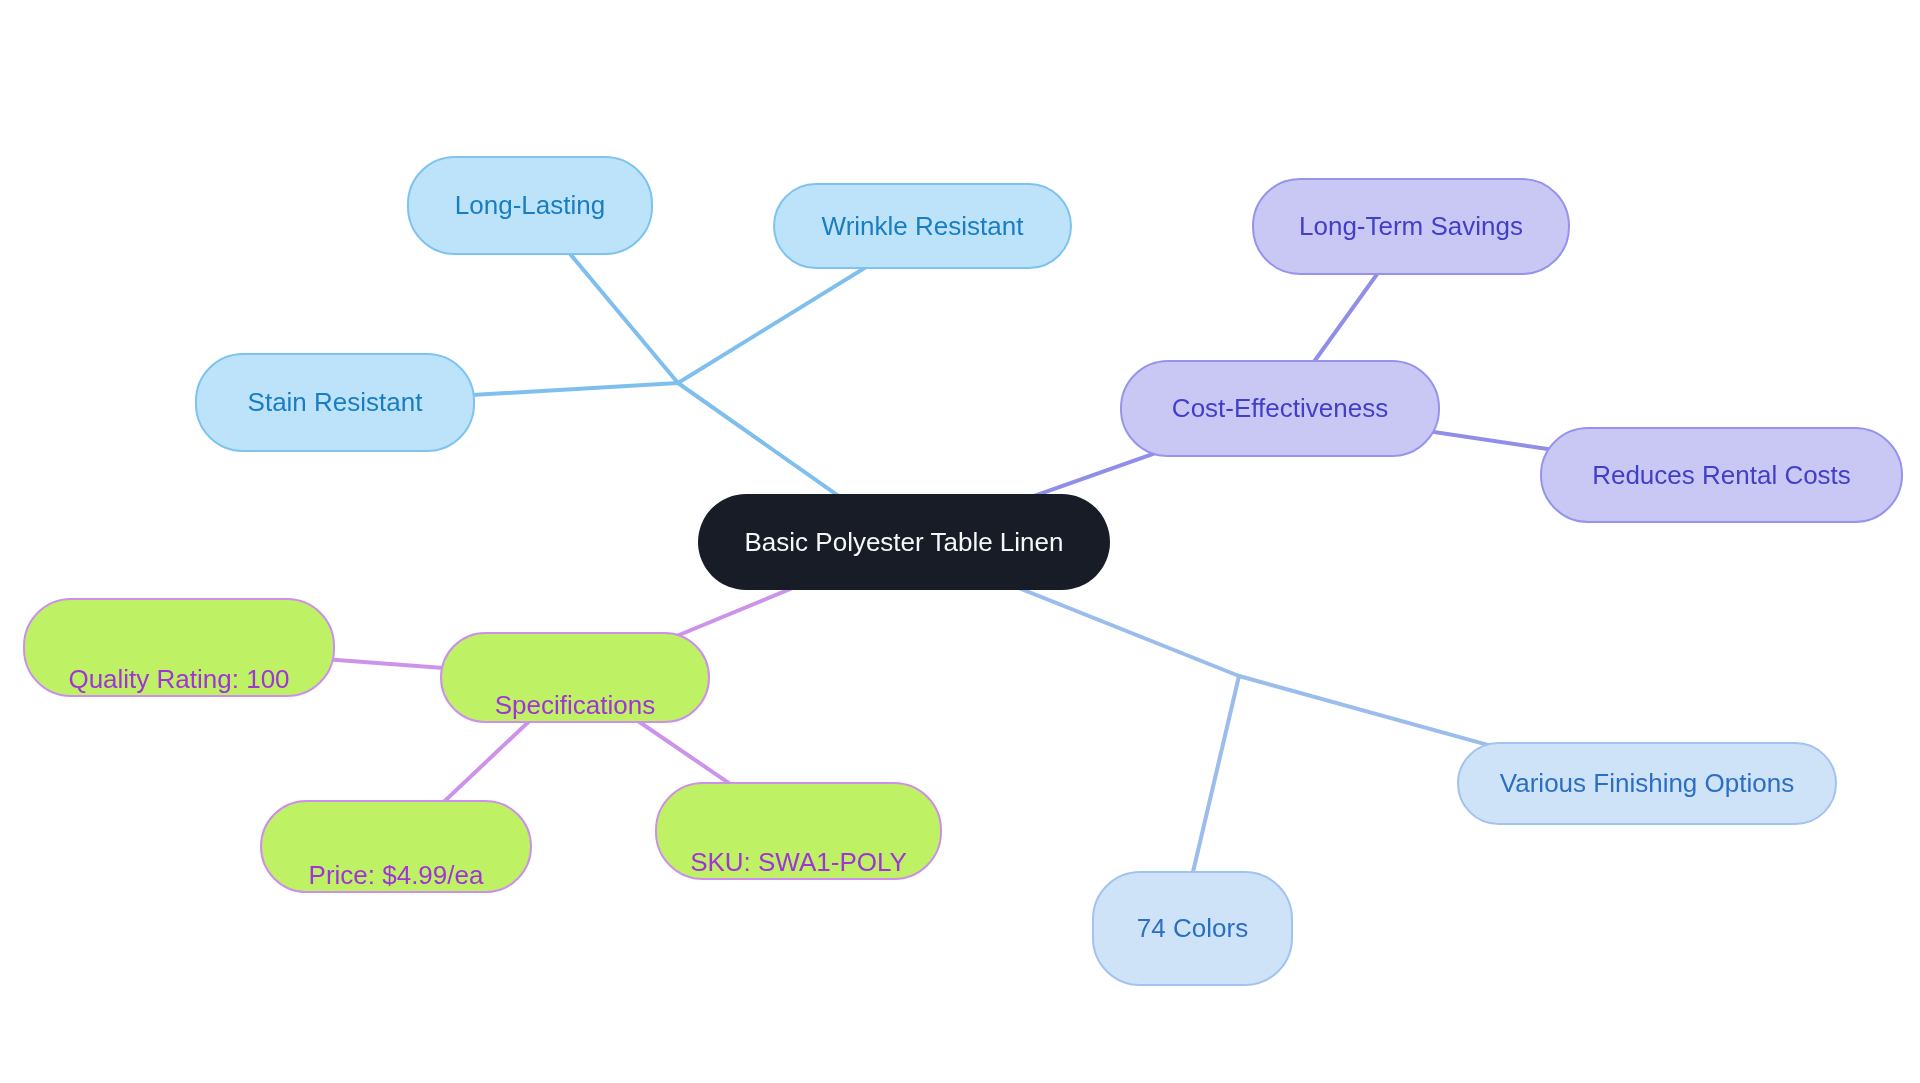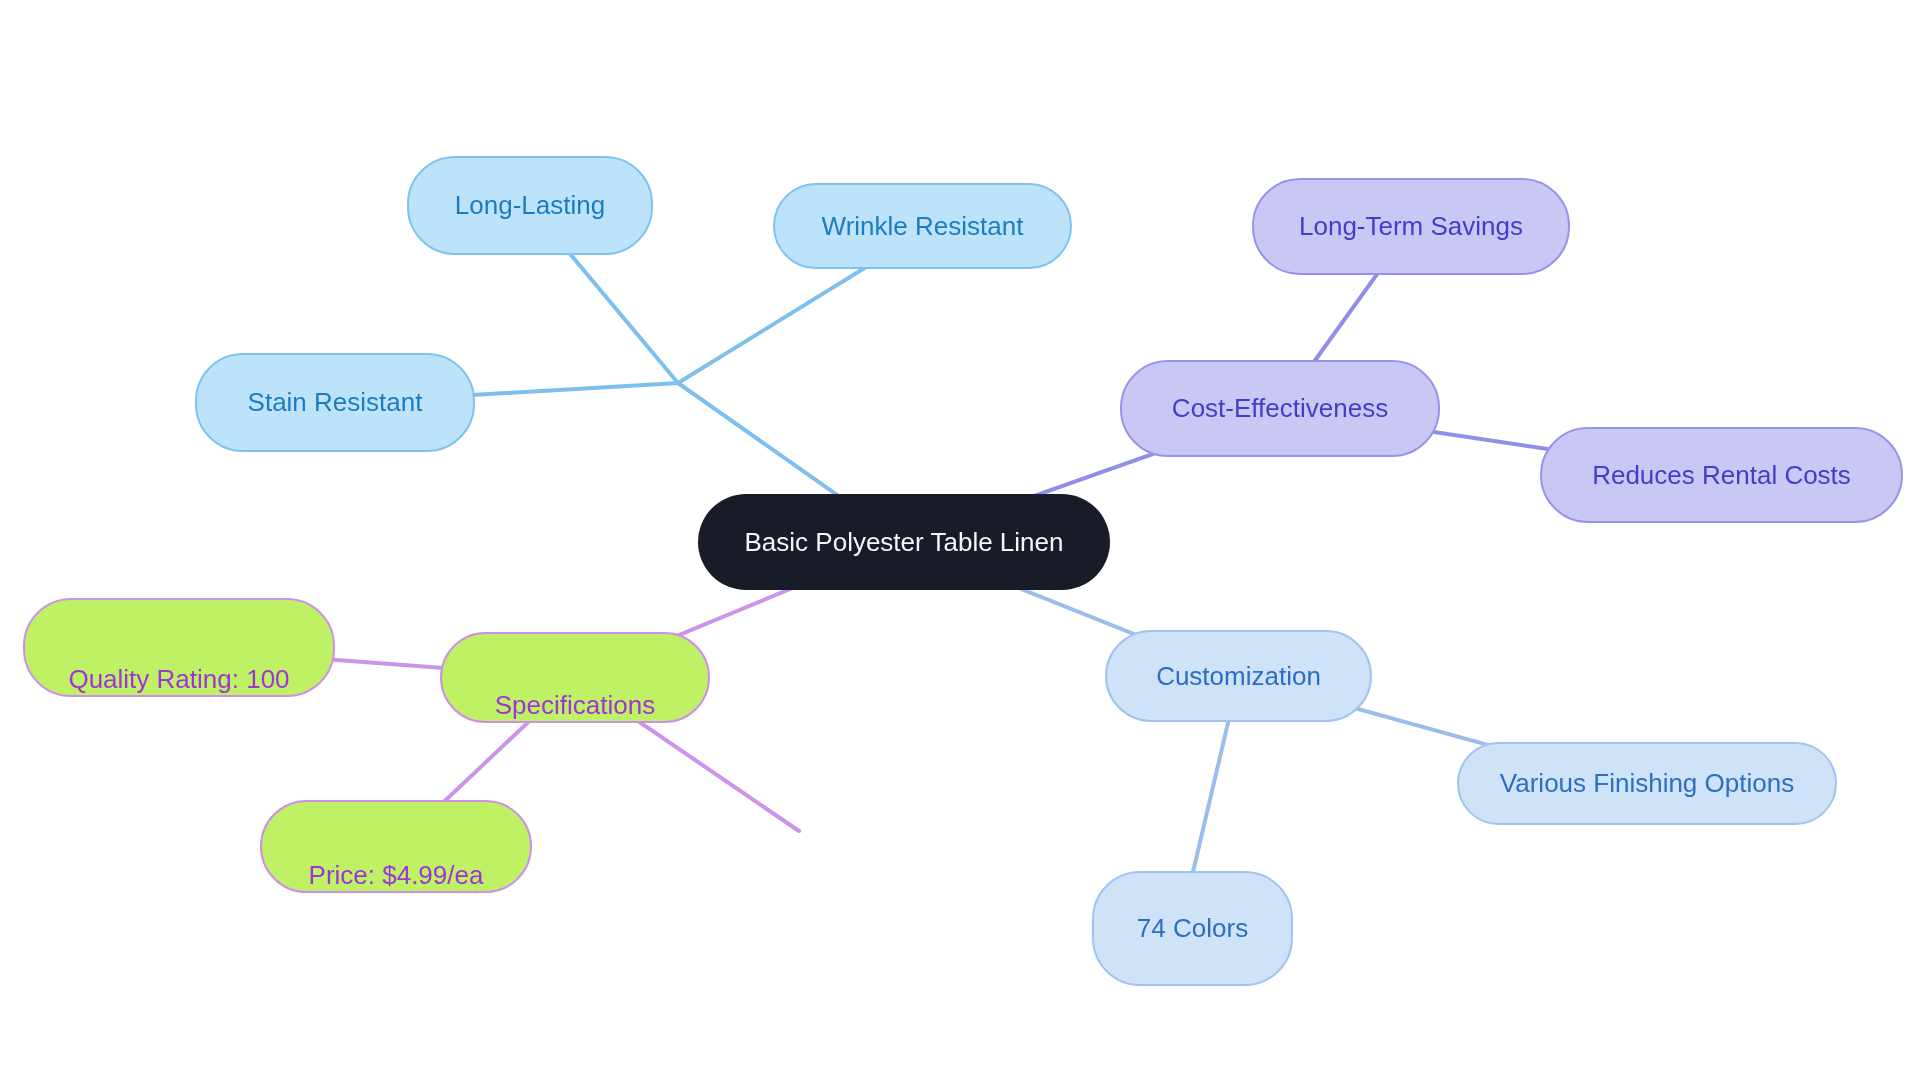--- a/index.html
+++ b/index.html
@@ -124,24 +124,24 @@
 
   <div class="node node-specs" style="left:440px; top:632px; width:270px; height:91px;">
     <span>Specifications</span>
   </div>
   <div class="node node-specs" style="left:23px; top:598px; width:312px; height:99px;">
     <span>Quality Rating: 100</span>
   </div>
   <div class="node node-specs" style="left:260px; top:800px; width:272px; height:93px;">
     <span>Price: $4.99/ea</span>
   </div>
+  <div class="node node-specs" style="left:655px; top:782px; width:287px; height:98px;">
+    <span>SKU: SWA1-POLY</span>
+  </div>
 
-  <div class="node node-custom" style="left:1105px; top:630px; width:267px; height:92px;">
-    <span>Customization</span>
-  </div>
   <div class="node node-custom" style="left:1457px; top:742px; width:380px; height:83px;">
     <span>Various Finishing Options</span>
   </div>
   <div class="node node-custom" style="left:1092px; top:823px; width:201px; height:115px;margin-top:48px;">
     <span>74 Colors</span>
   </div>
 
 </div>
 
 </body></html>

